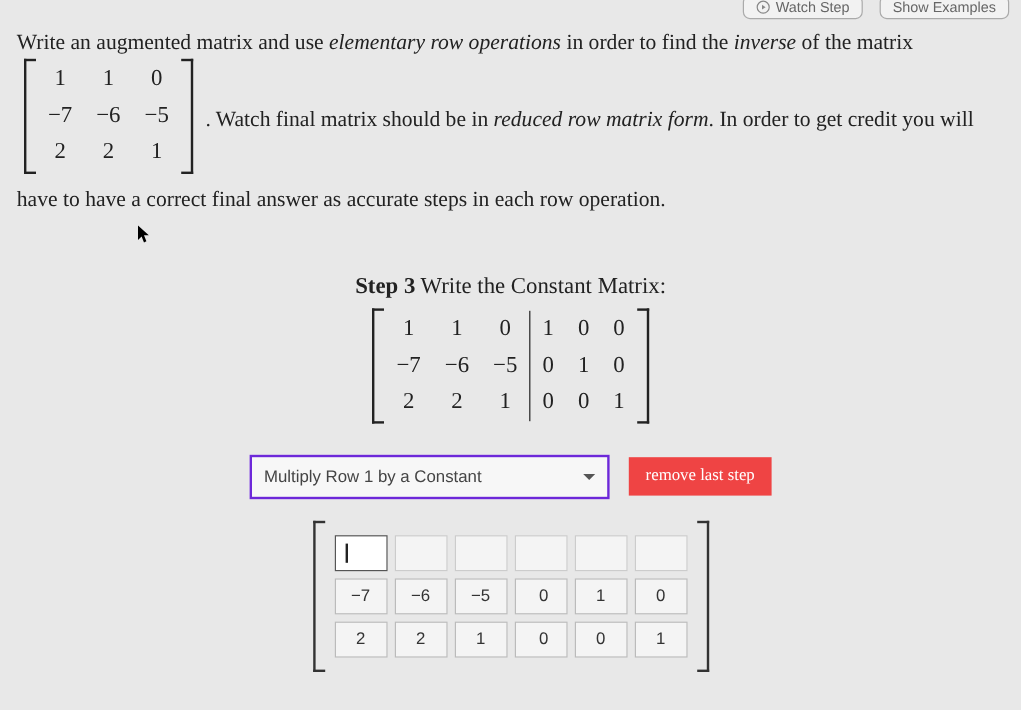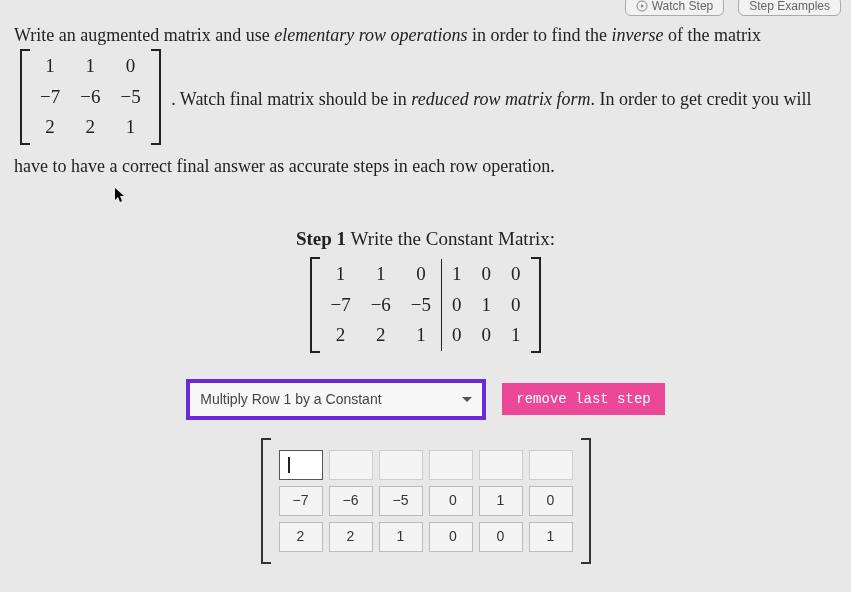--- a/index.html
+++ b/index.html
@@ -87,45 +87,45 @@
   .check { color: #2a7a2a; }
   .controls {
     margin: 18px auto 0 auto;
     display: flex;
     justify-content: center;
     align-items: center;
     gap: 16px;
     font-family: Arial, sans-serif;
   }
   .dropdown {
-    border: 4px solid #6d28d9;
+    border: 2px solid #6d28d9;
     background: #f7f7f7;
     padding: 6px 30px 6px 10px;
     font-size: 14px;
     color: #444;
     position: relative;
     min-width: 300px;
     text-align: left;
   }
   .dropdown::after {
     content: "";
     position: absolute;
     right: 10px;
     top: 50%;
     margin-top: -2px;
     border: 5px solid transparent;
     border-top-color: #555;
   }
   .remove-btn {
-    background: #ec4899;
+    background: #ef4444;
     color: #fff;
     padding: 8px 14px;
     font-size: 14px;
     border: none;
-    font-family: Liberation Mono, monospace;
+    font-family: Liberation Serif, serif;
   }
   .input-matrix {
     margin: 18px auto 0 auto;
     display: flex;
     justify-content: center;
   }
   .input-matrix-inner {
     position: relative;
     padding: 6px 12px;
   }
@@ -173,21 +173,21 @@
 
 <div class="header-buttons">
   <div class="pill">
     <svg width="12" height="12" viewBox="0 0 12 12">
         <circle cx="6" cy="6" r="5" fill="none" stroke="#888" stroke-width="1"></circle>
         <path d="M5 4 L8 6 L5 8 Z" fill="#888"></path>
       </svg>
     <span>Watch Step</span>
   </div>
   <div class="pill">
-    <span>Step Examples</span>
+    <span>Show Examples</span>
   </div>
 </div>
 
 <div class="page">
   <div>
     <span>Write an augmented matrix and use </span><span class="italic">elementary row operations</span><span> in order to find the </span><span class="italic">inverse</span><span> of the matrix </span>
     <span class="matrix-inline">
       <span class="matrix">
         <table>
           <tbody>
@@ -211,21 +211,21 @@
       </span>
     </span>
     <span> . Watch final matrix should be in </span><span class="italic">reduced row matrix form</span><span>. In order to get credit you will have to have a correct final answer as accurate steps in each row operation.</span>
   </div>
   <svg class="cursor" width="12" height="16" viewBox="0 0 12 16" style="margin-left:100px; margin-top:2px;">
       <path d="M1 1 L1 13 L4 10 L6 15 L8 14 L6 9 L10 9 Z" fill="#000"></path>
     </svg>
 
   <div class="step-area">
     <div class="step-title">
-      <b>Step 1</b><span> Write the Constant Matrix:</span>
+      <b>Step 3</b><span> Write the Constant Matrix:</span>
     </div>
     <span class="matrix">
       <table>
         <tbody>
             <tr>
           <td>1</td>
               <td>1</td>
               <td>0</td>
           <td class="aug-divider">1</td>
               <td>0</td>

